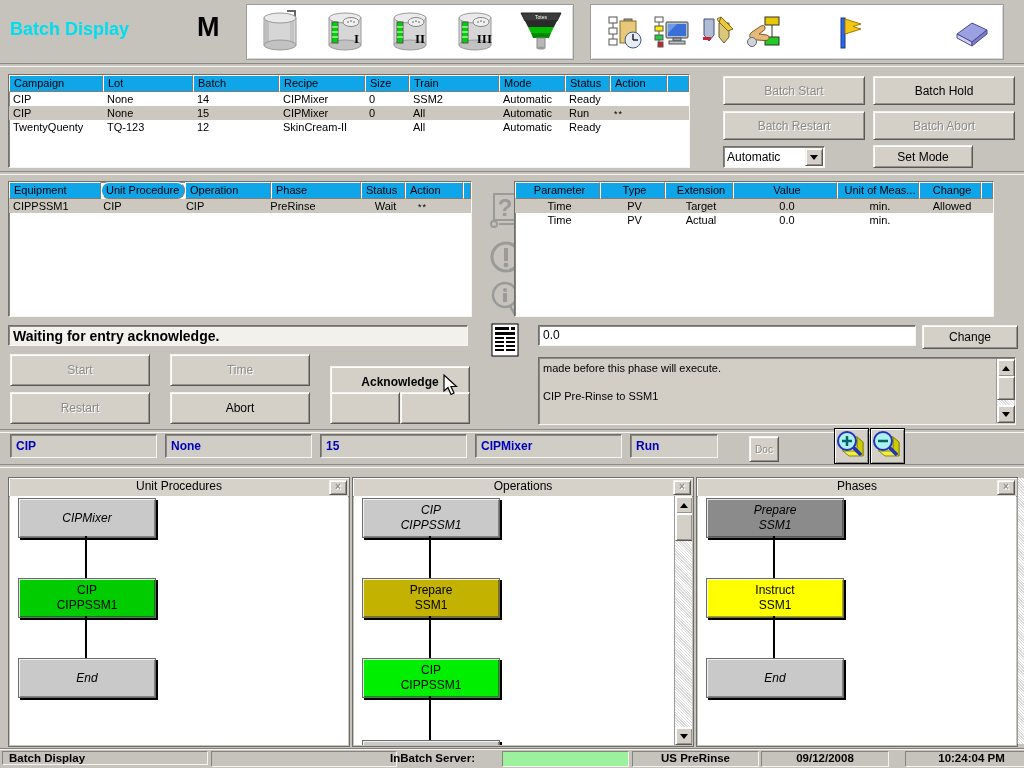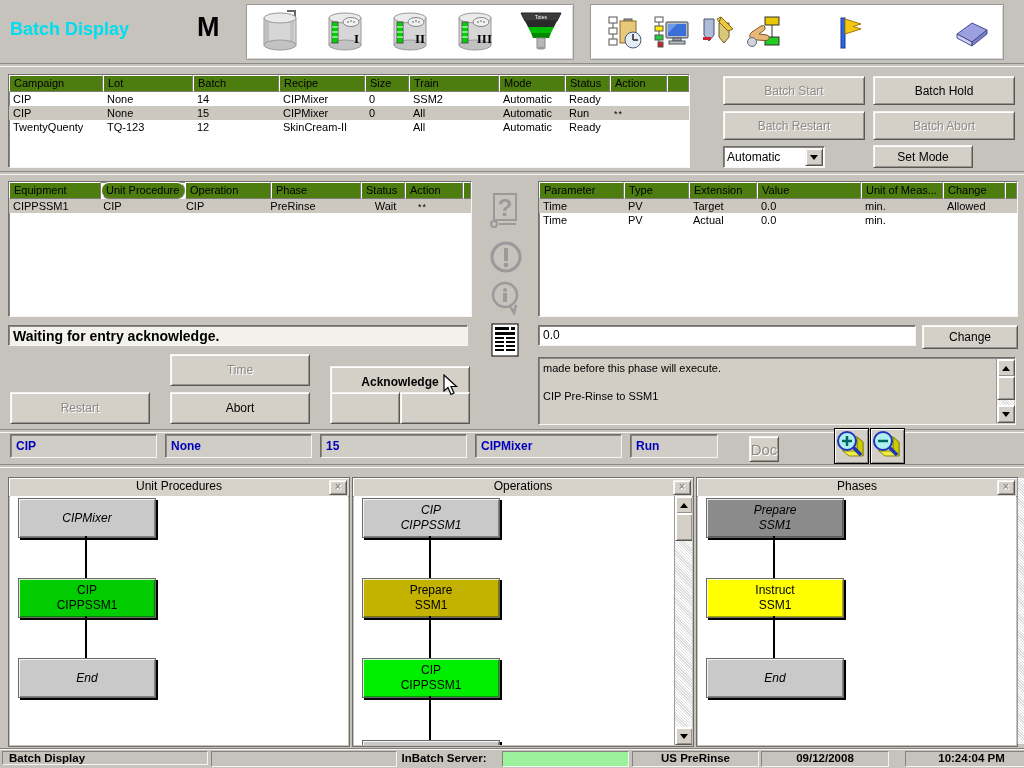--- a/index.html
+++ b/index.html
@@ -15,21 +15,21 @@
   .btn{display:flex;align-items:center;justify-content:center;font-size:12px;cursor:default;}
   .dim{color:#8c8b88;text-shadow:1px 1px 0 #fff;}
   .groove{height:2px;border-top:1px solid #8a8a88;border-bottom:1px solid #f7f6f3;}
   
   .iconbox{background:#fff;border:1px solid #9a9a98;box-shadow:1px 1px 0 #fff inset,-1px -1px 0 #d8d8d8 inset;
            display:flex;align-items:center;}
   .tbicon{display:flex;align-items:center;justify-content:center;}
   
   .tbl{background:#fff;}
   .thead{display:flex;height:17px;}
-  .th{box-sizing:border-box;height:17px;background:#4d7c0f;border:1px solid;
+  .th{box-sizing:border-box;height:17px;background:#0ea5e9;border:1px solid;
       border-color:#fff #807d78 #807d78 #fff;padding:1px 0 0 4px;overflow:hidden;white-space:nowrap;}
   .trow{display:flex;height:14px;}
   .td{box-sizing:border-box;padding:0 0 0 4px;overflow:hidden;white-space:nowrap;line-height:14px;}
   .stars{font-size:9px;line-height:10px;letter-spacing:1px;}
   
   .ctx{background:#d0cdc6;font-weight:bold;font-size:12px;line-height:22px;padding-left:5px;}
   
   .panel{background:#c6c3bd;border:1px solid #6f6d69;}
   .ptitle{position:absolute;left:0;top:0;right:0;height:18px;background:#d6d2ca;
           border-bottom:1px solid #8a8884;box-shadow:inset 1px 1px 0 #fff;
@@ -326,21 +326,21 @@
         <rect x="16" y="15" width="9" height="2" fill="#000"></rect>
       <rect x="5" y="19" width="9" height="2" fill="#000"></rect>
         <rect x="16" y="19" width="9" height="2" fill="#000"></rect>
       <rect x="5" y="23" width="9" height="2" fill="#000"></rect>
         <rect x="16" y="23" width="9" height="2" fill="#000"></rect>
       <rect x="5" y="27" width="9" height="2" fill="#000"></rect>
         <rect x="16" y="27" width="9" height="2" fill="#000"></rect>
     </svg>
   </div>
 
-  <div class="abs tbl sunken" style="left:538px;top:181px;width:478px;height:134px;">
+  <div class="abs tbl sunken" style="left:514px;top:181px;width:478px;height:134px;text-align:center;">
       <div class="thead">
         <div class="th" style="width: 85px;">Parameter</div>
         <div class="th" style="width: 65px;">Type</div>
         <div class="th" style="width: 68px;">Extension</div>
         <div class="th" style="width: 104px;">Value</div>
         <div class="th" style="width: 82px;">Unit of Meas...</div>
         <div class="th" style="width: 62px;">Change</div>
         <div class="th" style="flex: 1 1 0%;"></div>
       </div>
       <div class="trow" style="background: rgb(204, 200, 192);">
@@ -357,20 +357,23 @@
         <div class="td" style="width: 68px;">Actual</div>
         <div class="td" style="width: 104px;">0.0</div>
         <div class="td" style="width: 82px;">min.</div>
         <div class="td" style="width: 62px;"></div>
       </div>
     </div>
 
   <div class="abs sunken" style="left:8px;top:325px;width:460px;height:21px;background:#f2f1ec;
        font-size:14px;font-weight:bold;line-height:20px;padding-left:4px;box-sizing:border-box;">Waiting for entry acknowledge.</div>
 
+  <div class="abs raised btn dim" style="left:10px;top:354px;width:138px;height:30px;">
+      <span>Start</span>
+    </div>
   <div class="abs raised btn dim" style="left:170px;top:354px;width:138px;height:30px;">
       <span>Time</span>
     </div>
   <div class="abs raised btn" style="left:330px;top:366px;width:138px;height:30px;font-weight:bold;">
       <span>Acknowledge</span>
     </div>
   <div class="abs raised btn dim" style="left:10px;top:392px;width:138px;height:30px;">
       <span>Restart</span>
     </div>
   <div class="abs raised btn" style="left:170px;top:392px;width:138px;height:30px;">
@@ -402,21 +405,21 @@
     </div>
   </div>
 
   <div class="abs groove" style="left:0;top:429px;width:1024px;"></div>
 
   <div class="abs sunken ctx" style="left: 10px; top: 434px; width: 147px; height: 24px; box-sizing: border-box; color: rgb(0, 0, 187);">CIP</div>
   <div class="abs sunken ctx" style="left: 165px; top: 434px; width: 147px; height: 24px; box-sizing: border-box; color: rgb(0, 0, 187);">None</div>
   <div class="abs sunken ctx" style="left: 320px; top: 434px; width: 147px; height: 24px; box-sizing: border-box; color: rgb(0, 0, 187);">15</div>
   <div class="abs sunken ctx" style="left: 475px; top: 434px; width: 147px; height: 24px; box-sizing: border-box; color: rgb(0, 0, 187);">CIPMixer</div>
   <div class="abs sunken ctx" style="left: 630px; top: 434px; width: 88px; height: 24px; box-sizing: border-box; color: rgb(0, 0, 187);">Run</div>
-  <div class="abs raised btn dim" style="left:749px;top:436px;width:28px;height:24px;font-size:15px;">
+  <div class="abs raised btn dim" style="left:749px;top:436px;width:28px;height:24px;font-size:10px;">
       <span>Doc</span>
     </div>
 
   <div class="abs" style="left:834px;top:428px;width:33px;height:34px;border:1px solid #000;background:#d4d0c8;
        box-shadow:inset 1px 1px 0 #fff, inset -1px -1px 0 #8a8884;">
     <svg width="31" height="32" viewBox="0 0 31 32">
       <polygon points="8,8 22,8 28,13 28,27 14,27 8,22" fill="#eeee44" stroke="#888810"></polygon>
       <polygon points="22,8 28,13 28,27 22,22" fill="#cccc00" stroke="#888810"></polygon>
       <rect x="8" y="8" width="14" height="14" fill="#e8e870" stroke="#888810"></rect>
       <line x1="18" y1="18" x2="26" y2="26" stroke="#2233bb" stroke-width="3.5"></line>
@@ -514,21 +517,21 @@
           <div>End</div>
         </div>
       </div>
   </div>
   <div class="abs sbtrack" style="left:1017px;top:478px;width:7px;height:266px;"></div>
 
   <div class="abs" style="left:0;top:748px;width:1024px;height:20px;border-top:1px solid #80807e;
        box-shadow:inset 0 1px 0 #f6f5f2;">
     <div class="seg" style="left:2px;width:206px;text-align:left;padding-left:6px;box-sizing:border-box;">Batch Display</div>
     <div class="seg" style="left:211px;width:184px;"></div>
-    <div class="abs" style="left:390px;top:3px;width:108px;text-align:center;font-size:11.5px;font-weight:bold;">InBatch Server:</div>
+    <div class="abs" style="left:390px;top:3px;width:108px;text-align:left;font-size:11.5px;font-weight:bold;">InBatch Server:</div>
     <div class="seg" style="left: 502px; width: 125px; background: rgb(156, 242, 156);" id="server-indicator"></div>
     <div class="seg" style="left:632px;width:125px;">US PreRinse</div>
     <div class="seg" style="left:761px;width:126px;">09/12/2008</div>
     <div class="seg" style="left:891px;width:131px;margin-left:14px;">10:24:04 PM</div>
   </div>
 
   <div class="abs" style="left:443px;top:374px;">
     <svg width="18" height="24" viewBox="0 0 18 24">
       <polygon points="1,1 1,17 5,13.5 8,20.5 11,19 8,12.5 13.5,12.5" fill="#fff" stroke="#000" stroke-width="1.2"></polygon>
     </svg>

